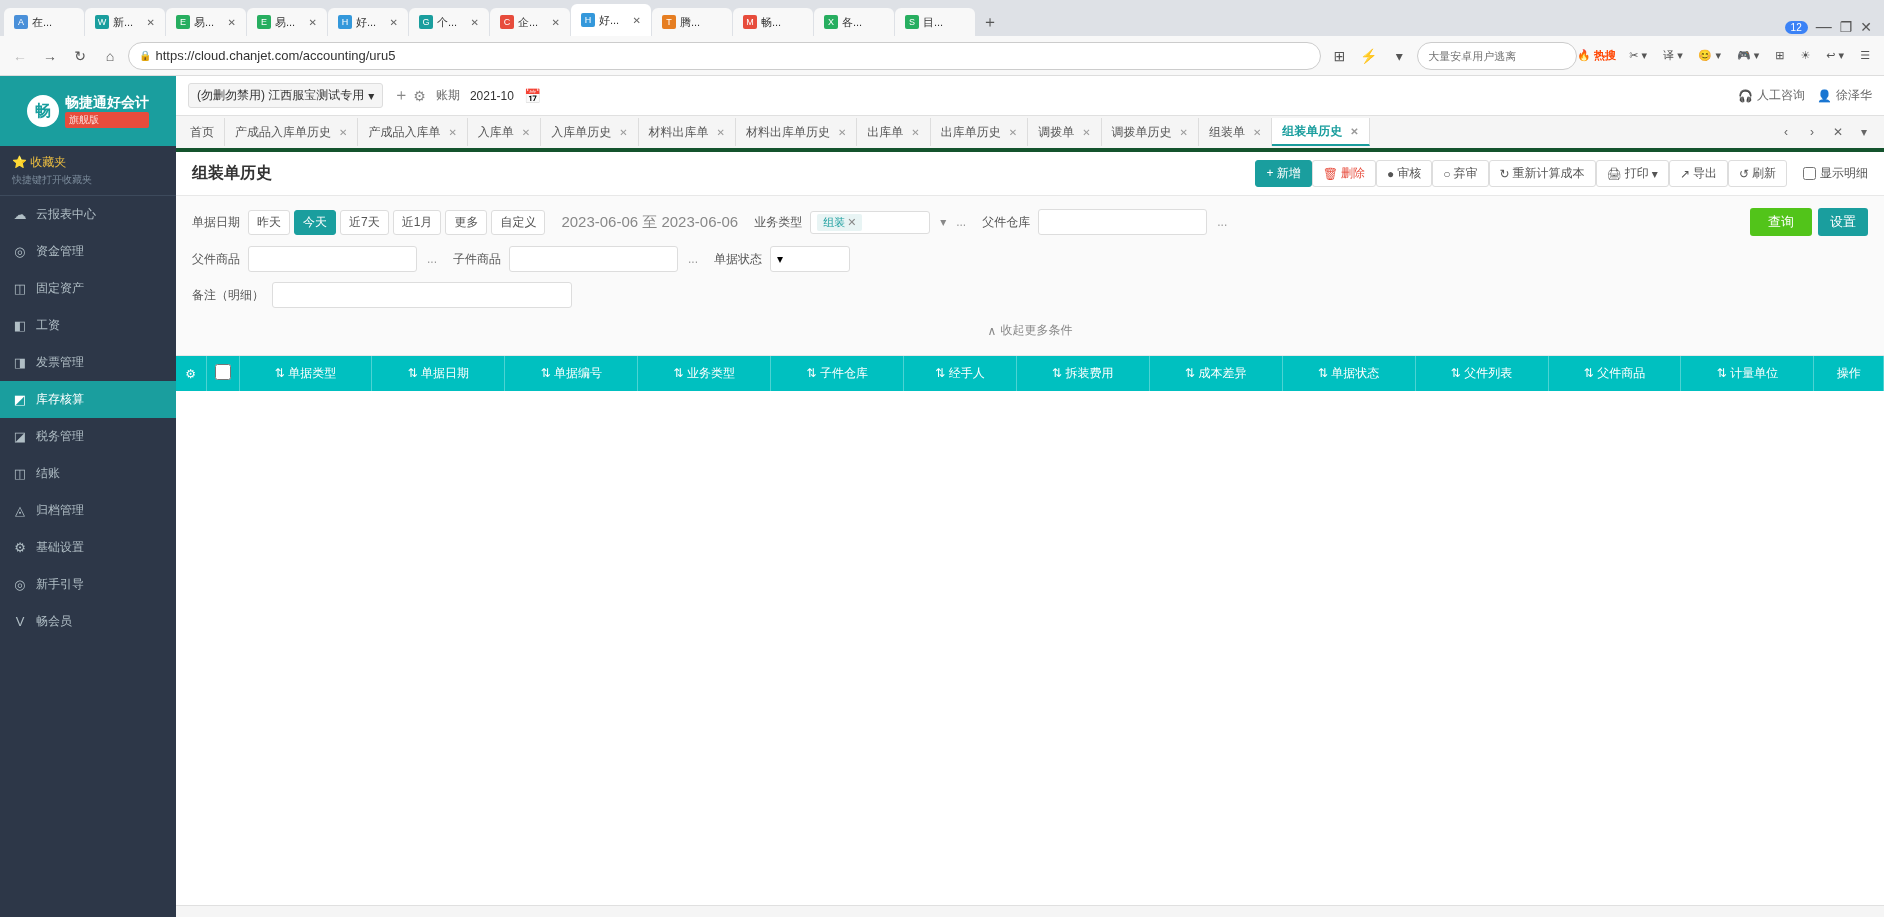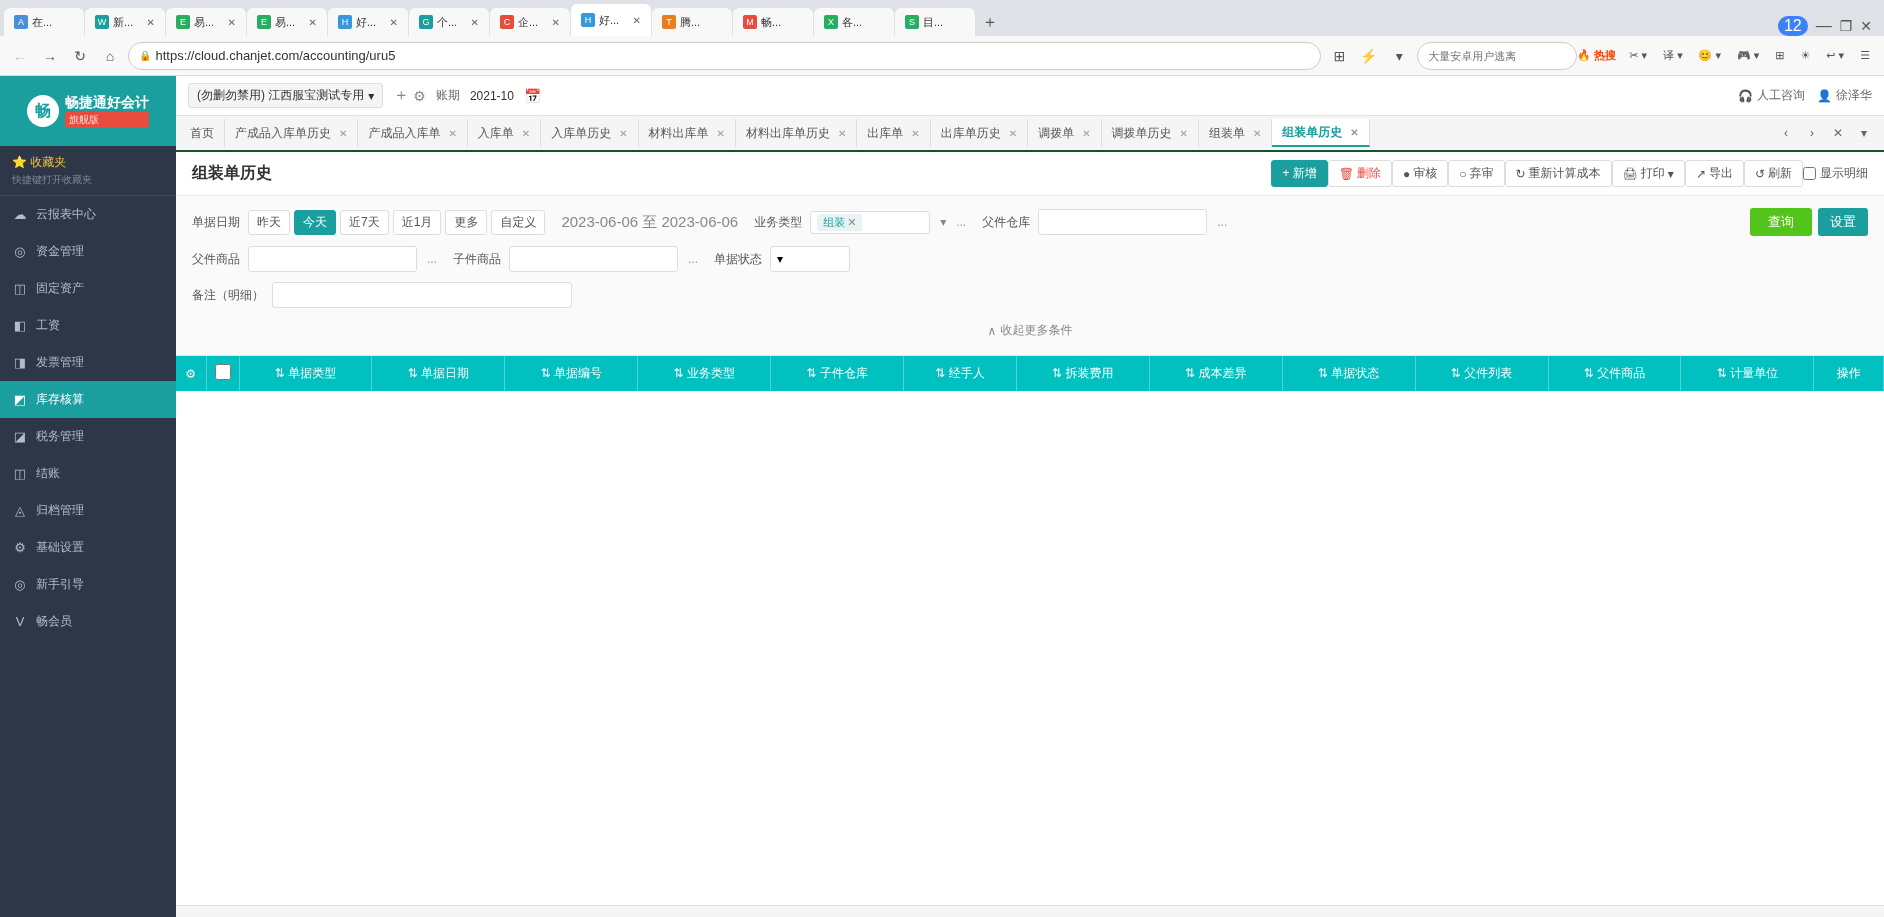--- a/index.html
+++ b/index.html
@@ -48,39 +48,39 @@
     
     .top-header { height: 40px; background: #fff; display: flex; align-items: center; padding: 0 12px; border-bottom: 1px solid #e0e0e0; gap: 10px; }
     .company-selector { display: flex; align-items: center; gap: 4px; font-size: 12px; color: #333; background: #f5f5f5; border: 1px solid #ddd; border-radius: 3px; padding: 3px 8px; cursor: pointer; max-width: 200px; }
     .period-label { font-size: 12px; color: #666; }
     .period-value { font-size: 12px; color: #333; }
     .header-right { margin-left: auto; display: flex; align-items: center; gap: 12px; }
     .header-service { font-size: 12px; color: #666; display: flex; align-items: center; gap: 4px; }
     .header-user { font-size: 12px; color: #666; display: flex; align-items: center; gap: 4px; }
 
     
-    .tab-nav { height: 36px; background: #f5f5f5; display: flex; align-items: center; border-bottom: 2px solid #14532d; overflow-x: auto; padding: 0 4px; }
+    .tab-nav { height: 36px; background: #f5f5f5; display: flex; align-items: center; border-bottom: 4px solid #14532d; overflow-x: auto; padding: 0 4px; }
     .tab-nav::-webkit-scrollbar { height: 3px; }
     .page-tab { display: flex; align-items: center; height: 28px; padding: 0 10px; font-size: 12px; color: #555; cursor: pointer; border-right: 1px solid #ddd; white-space: nowrap; gap: 4px; flex-shrink: 0; }
     .page-tab.active { background: #fff; color: #1a9e9e; border-bottom: 2px solid #1a9e9e; font-weight: bold; }
     .page-tab .close-x { color: #999; font-size: 10px; margin-left: 4px; }
     .tab-nav-controls { display: flex; align-items: center; margin-left: auto; gap: 2px; padding: 0 4px; }
     .tab-nav-btn { width: 24px; height: 24px; display: flex; align-items: center; justify-content: center; color: #666; cursor: pointer; font-size: 12px; }
 
     
     .page-content { flex: 1; background: #fff; overflow-y: auto; display: flex; flex-direction: column; }
 
     
     .page-title-bar { display: flex; align-items: center; padding: 8px 16px; border-bottom: 1px solid #e8e8e8; gap: 10px; }
     .page-title { font-size: 16px; font-weight: bold; color: #333; }
     .action-bar { margin-left: auto; display: flex; align-items: center; }
     .action-btn { display: flex; align-items: center; gap: 3px; padding: 4px 10px; font-size: 12px; color: #555; cursor: pointer; border: 1px solid #ddd; border-radius: 3px; background: #fff; }
     .action-btn.primary { background: #1a9e9e; color: #fff; border-color: #1a9e9e; }
     .action-btn.danger { color: #e74c3c; }
-    .show-detail-cb { display: flex; align-items: center; gap: 4px; font-size: 12px; color: #555; }
+    .show-detail-cb { display: flex; align-items: center; gap: 4px; font-size: 12px; color: #555; margin-left: 16px; }
 
     
     .search-panel { padding: 12px 16px; background: #fafafa; border-bottom: 1px solid #e8e8e8; }
     .search-row { display: flex; align-items: center; gap: 16px; margin-bottom: 10px; }
     .search-field { display: flex; align-items: center; gap: 8px; }
     .search-label { font-size: 12px; color: #555; white-space: nowrap; }
     .date-filters { display: flex; align-items: center; gap: 4px; }
     .date-btn { padding: 3px 8px; font-size: 12px; border: 1px solid #ddd; border-radius: 3px; cursor: pointer; background: #fff; color: #555; }
     .date-btn.active { background: #1a9e9e; color: #fff; border-color: #1a9e9e; }
     .date-range { font-size: 15px; color: #888; margin-left: 12px; text-align: right; }
@@ -165,21 +165,21 @@
     <div class="tab">
       <div class="tab-icon" style="background:#27ae60;color:#fff;font-size:9px;display:flex;align-items:center;justify-content:center;border-radius:2px;">X</div>
       <span>各...</span>
     </div>
     <div class="tab">
       <div class="tab-icon" style="background:#27ae60;color:#fff;font-size:9px;display:flex;align-items:center;justify-content:center;border-radius:2px;">S</div>
       <span>目...</span>
     </div>
     <div class="tab-new-btn">＋</div>
     <div style="margin-left:auto;display:flex;align-items:center;gap:8px;padding-right:8px;">
-      <span style="background:#3b82f6;color:#fff;border-radius:10px;padding:1px 6px;font-size:16px;">12</span>
+      <span style="background:#3b82f6;color:#fff;border-radius:10px;padding:1px 6px;font-size:10px;">12</span>
       <span style="font-size:16px;color:#555;cursor:pointer;">—</span>
       <span style="font-size:14px;color:#555;cursor:pointer;">❐</span>
       <span style="font-size:14px;color:#555;cursor:pointer;">✕</span>
     </div>
   </div>
 
   <div class="nav-bar">
     <div class="nav-btn disabled">←</div>
     <div class="nav-btn">→</div>
     <div class="nav-btn">↻</div>

